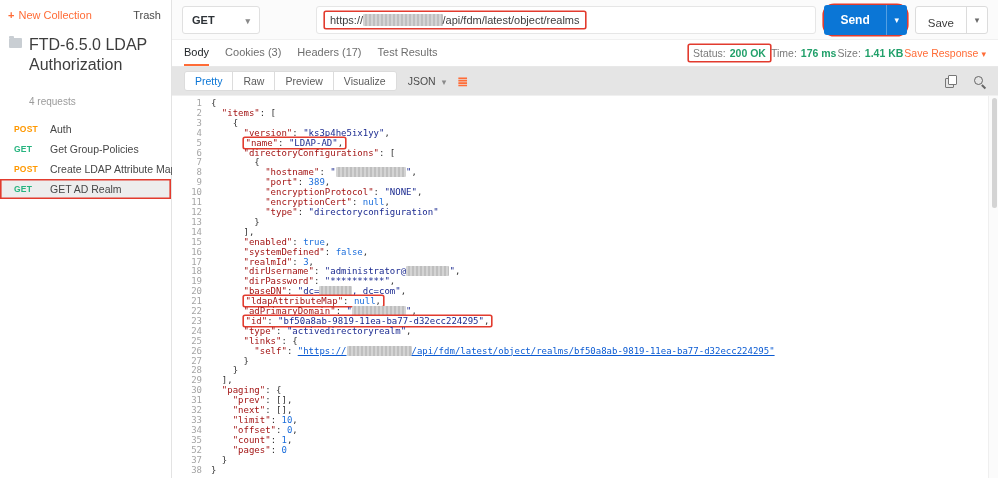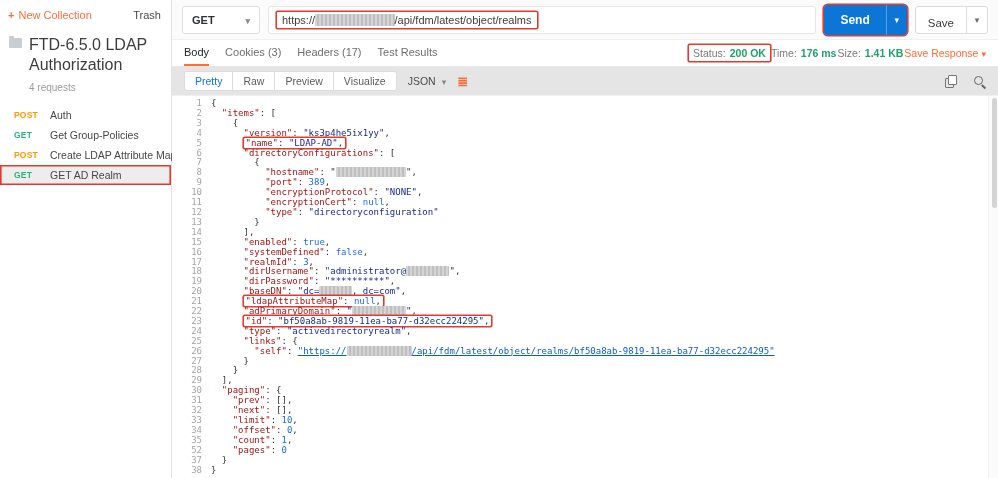--- a/index.html
+++ b/index.html
@@ -9,39 +9,39 @@
   
   .sidebar{width:172px;min-width:172px;box-sizing:border-box;border-right:1px solid #e3e3e3;background:#fff;}
   .sb-top{display:flex;justify-content:space-between;align-items:center;padding:9px 10px 10px 8px;}
   .new-collection{color:#ff6c37;font-size:11px;cursor:pointer;}
   .plus-icon::before{content:"+";font-weight:700;margin-right:4px;}
   .trash{color:#4a4a4a;font-size:11px;cursor:pointer;}
   .collection{display:flex;gap:7px;padding:4px 8px 12px 9px;align-items:flex-start;cursor:pointer;}
   .folder-icon{width:13px;height:10px;background:#c9ced3;border-radius:1px;position:relative;margin-top:3px;flex-shrink:0;}
   .folder-icon::before{content:"";position:absolute;top:-2px;left:0;width:5px;height:2px;background:#c9ced3;border-radius:1px 1px 0 0;}
   .col-name{color:#3d3d3d;font-size:16px;line-height:1.25;}
-  .col-meta{color:#9b9b9b;font-size:10px;margin-top:7px;}
+  .col-meta{color:#9b9b9b;font-size:10px;margin-top:21px;}
   .req-row{display:flex;align-items:center;height:20px;padding-left:14px;gap:6px;cursor:pointer;}
   .req-row .m{font-size:8.5px;font-weight:700;width:30px;min-width:30px;letter-spacing:.2px;}
   .m-get{color:#26b47f}
   .m-post{color:#ff9800}
   .req-name{color:#474747;font-size:10.5px;white-space:nowrap;}
   .req-row.selected{background:#ededed;box-shadow:inset 0 0 0 1.6px #e23b2e;}
 
   
   .main{flex:1;min-width:0;display:flex;flex-direction:column;background:#fff;}
 
   .req-bar{display:flex;align-items:center;gap:8px;padding:0 10px;height:40px;box-sizing:border-box;background:#fbfbfb;border-bottom:1px solid #f0f0f0;}
   .method{display:flex;align-items:center;justify-content:space-between;width:78px;box-sizing:border-box;padding:0 9px;height:28px;background:#fff;border:1px solid #e0e0e0;border-radius:3px;font-size:11px;font-weight:700;color:#2d3237;cursor:pointer;}
   .chev::after{content:"▾";color:#8a8a8a;font-size:9px;}
-  .url{flex:1;height:28px;box-sizing:border-box;background:#fff;border:1px solid #e6e6e6;border-radius:3px;display:flex;align-items:center;padding:0 8px;font-size:11px;color:#3d3d3d;min-width:0;cursor:text;}
+  .url{flex:1;height:28px;box-sizing:border-box;background:#fff;border:1px solid #e6e6e6;border-radius:3px;display:flex;align-items:center;padding:0 8px;font-size:11px;color:#3d3d3d;min-width:0;cursor:text;margin-left:48px;}
   .url-box{padding:2px 5px;white-space:nowrap;}
   .red-annot{box-shadow:0 0 0 1.6px #e23b2e;border-radius:1px;}
   .redact-sans{color:transparent;background:repeating-linear-gradient(90deg,#d4d4d4 0 2px,#bfbfbf 2px 4px);border-radius:1px;}
-  .send{display:flex;height:30px;border-radius:4px;cursor:pointer;}
+  .send{display:flex;height:30px;border-radius:10px;cursor:pointer;}
   .send-main{background:#0b76d6;color:#fff;font-size:12px;font-weight:600;padding:0 16px;display:flex;align-items:center;border-radius:3px 0 0 3px;}
   .send-caret{background:#0b76d6;width:20px;display:flex;align-items:center;justify-content:center;border-left:1px solid rgba(255,255,255,.3);border-radius:0 3px 3px 0;}
   .send-caret::after{content:"▾";color:#fff;font-size:9px;}
   .save{display:flex;height:28px;box-sizing:border-box;border:1px solid #dcdcdc;border-radius:3px;background:#fff;cursor:pointer;}
   .save-main{padding:0 12px;display:flex;align-items:center;font-size:11.5px;color:#3d3d3d;margin-top:7px;}
   .save-caret{width:20px;border-left:1px solid #dcdcdc;display:flex;align-items:center;justify-content:center;}
   .save-caret::after{content:"▾";color:#6a6a6a;font-size:9px;}
 
   .tabs-row{display:flex;align-items:center;padding:0 12px;height:27px;box-sizing:border-box;border-bottom:1px solid #e8e8e8;font-size:11px;background:#fff;}
   .tabs{display:flex;height:100%;}

